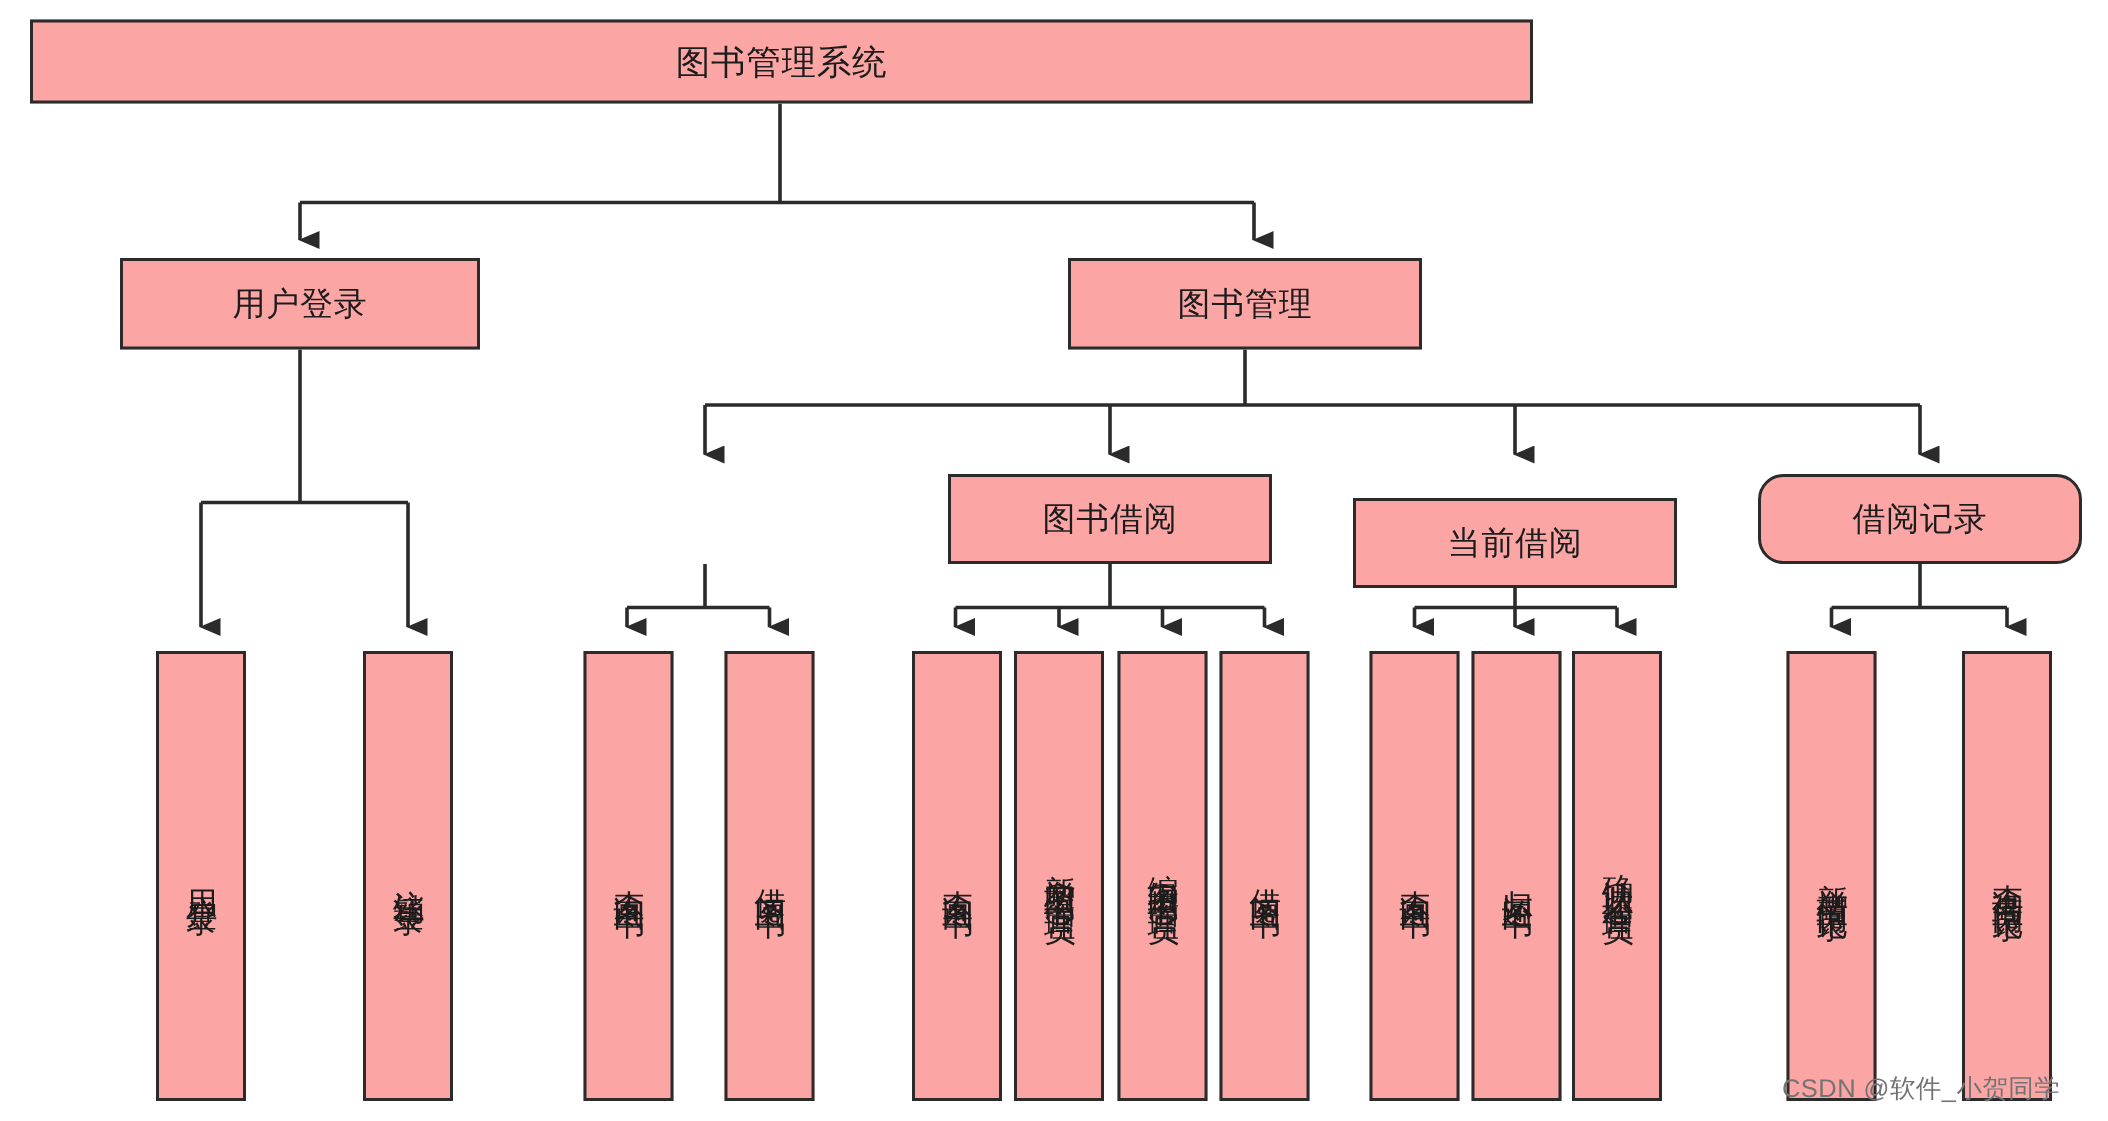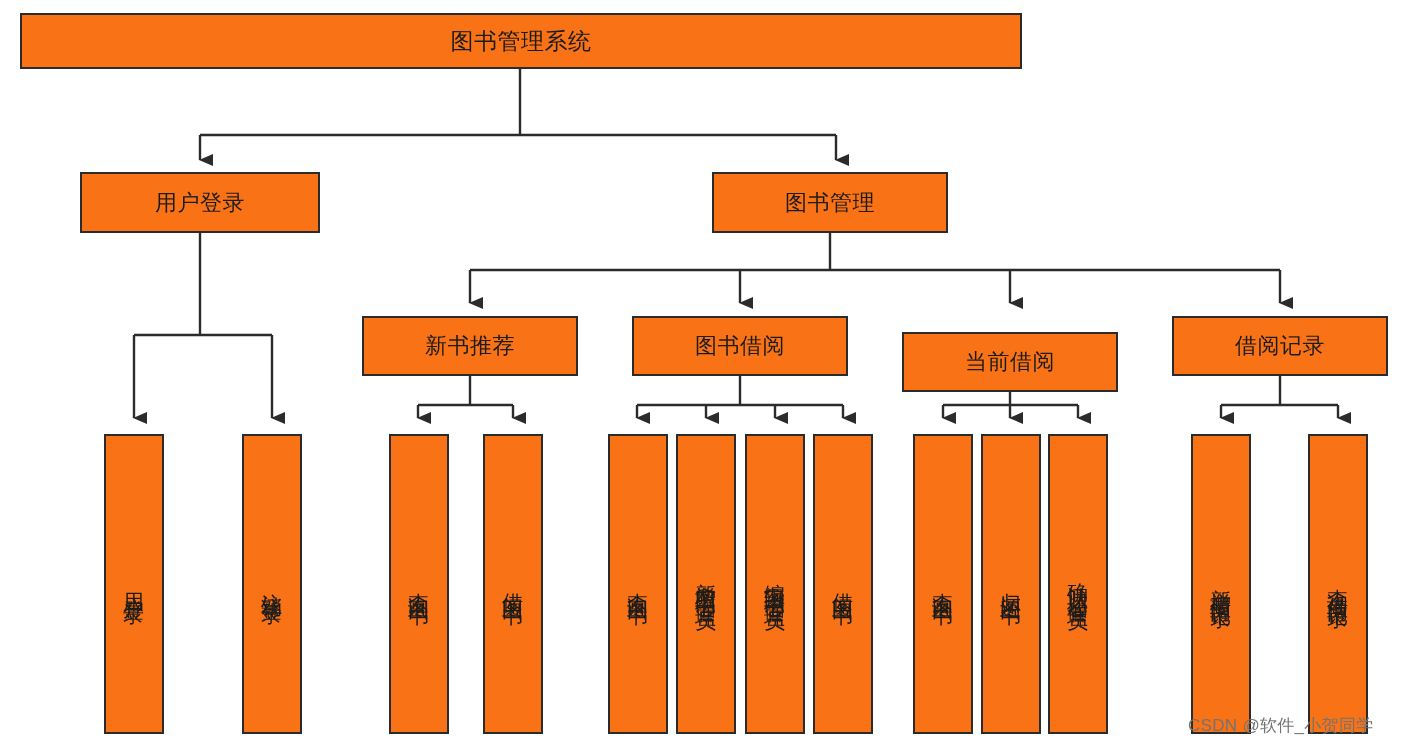--- a/index.html
+++ b/index.html
@@ -22,21 +22,21 @@
     left: 0;
     top: 0;
     width: 1405px;
     height: 747px;
     pointer-events: none;
   }
   .node {
     position: absolute;
     box-sizing: border-box;
     border: 2.2px solid #2b2b2b;
-    background: #f97316;
+    background: #fca5a5;
     display: flex;
     align-items: center;
     justify-content: center;
     color: #1c1c1c;
     line-height: 1.0;
   }
   .node.horiz {
     font-size: 22px;
     letter-spacing: 0.5px;
   }
@@ -120,30 +120,27 @@
     <span>图书管理系统</span>
   </div>
 
   <div class="node horiz" style="left:80px; top:172px; width:240px; height:61px;">
     <span>用户登录</span>
   </div>
   <div class="node horiz" style="left:712px; top:172px; width:236px; height:61px;text-align:right;">
     <span>图书管理</span>
   </div>
 
-  <div class="node horiz" style="left:362px; top:316px; width:216px; height:60px;">
-    <span>新书推荐</span>
-  </div>
   <div class="node horiz" style="left:632px; top:316px; width:216px; height:60px;">
     <span>图书借阅</span>
   </div>
   <div class="node horiz" style="left:902px; top:332px; width:216px; height:60px;">
     <span>当前借阅</span>
   </div>
-  <div class="node horiz" style="left:1172px; top:316px; width:216px; height:60px;">
+  <div class="node horiz" style="left:1172px; top:316px; width:216px; height:60px;border-radius:17px;">
     <span>借阅记录</span>
   </div>
 
   <div class="node vert" style="left:104px; top:434px; width:60px; height:300px;">
     <span>用户登录</span>
   </div>
   <div class="node vert" style="left:242px; top:434px; width:60px; height:300px;">
     <span>注销登录</span>
   </div>
 

